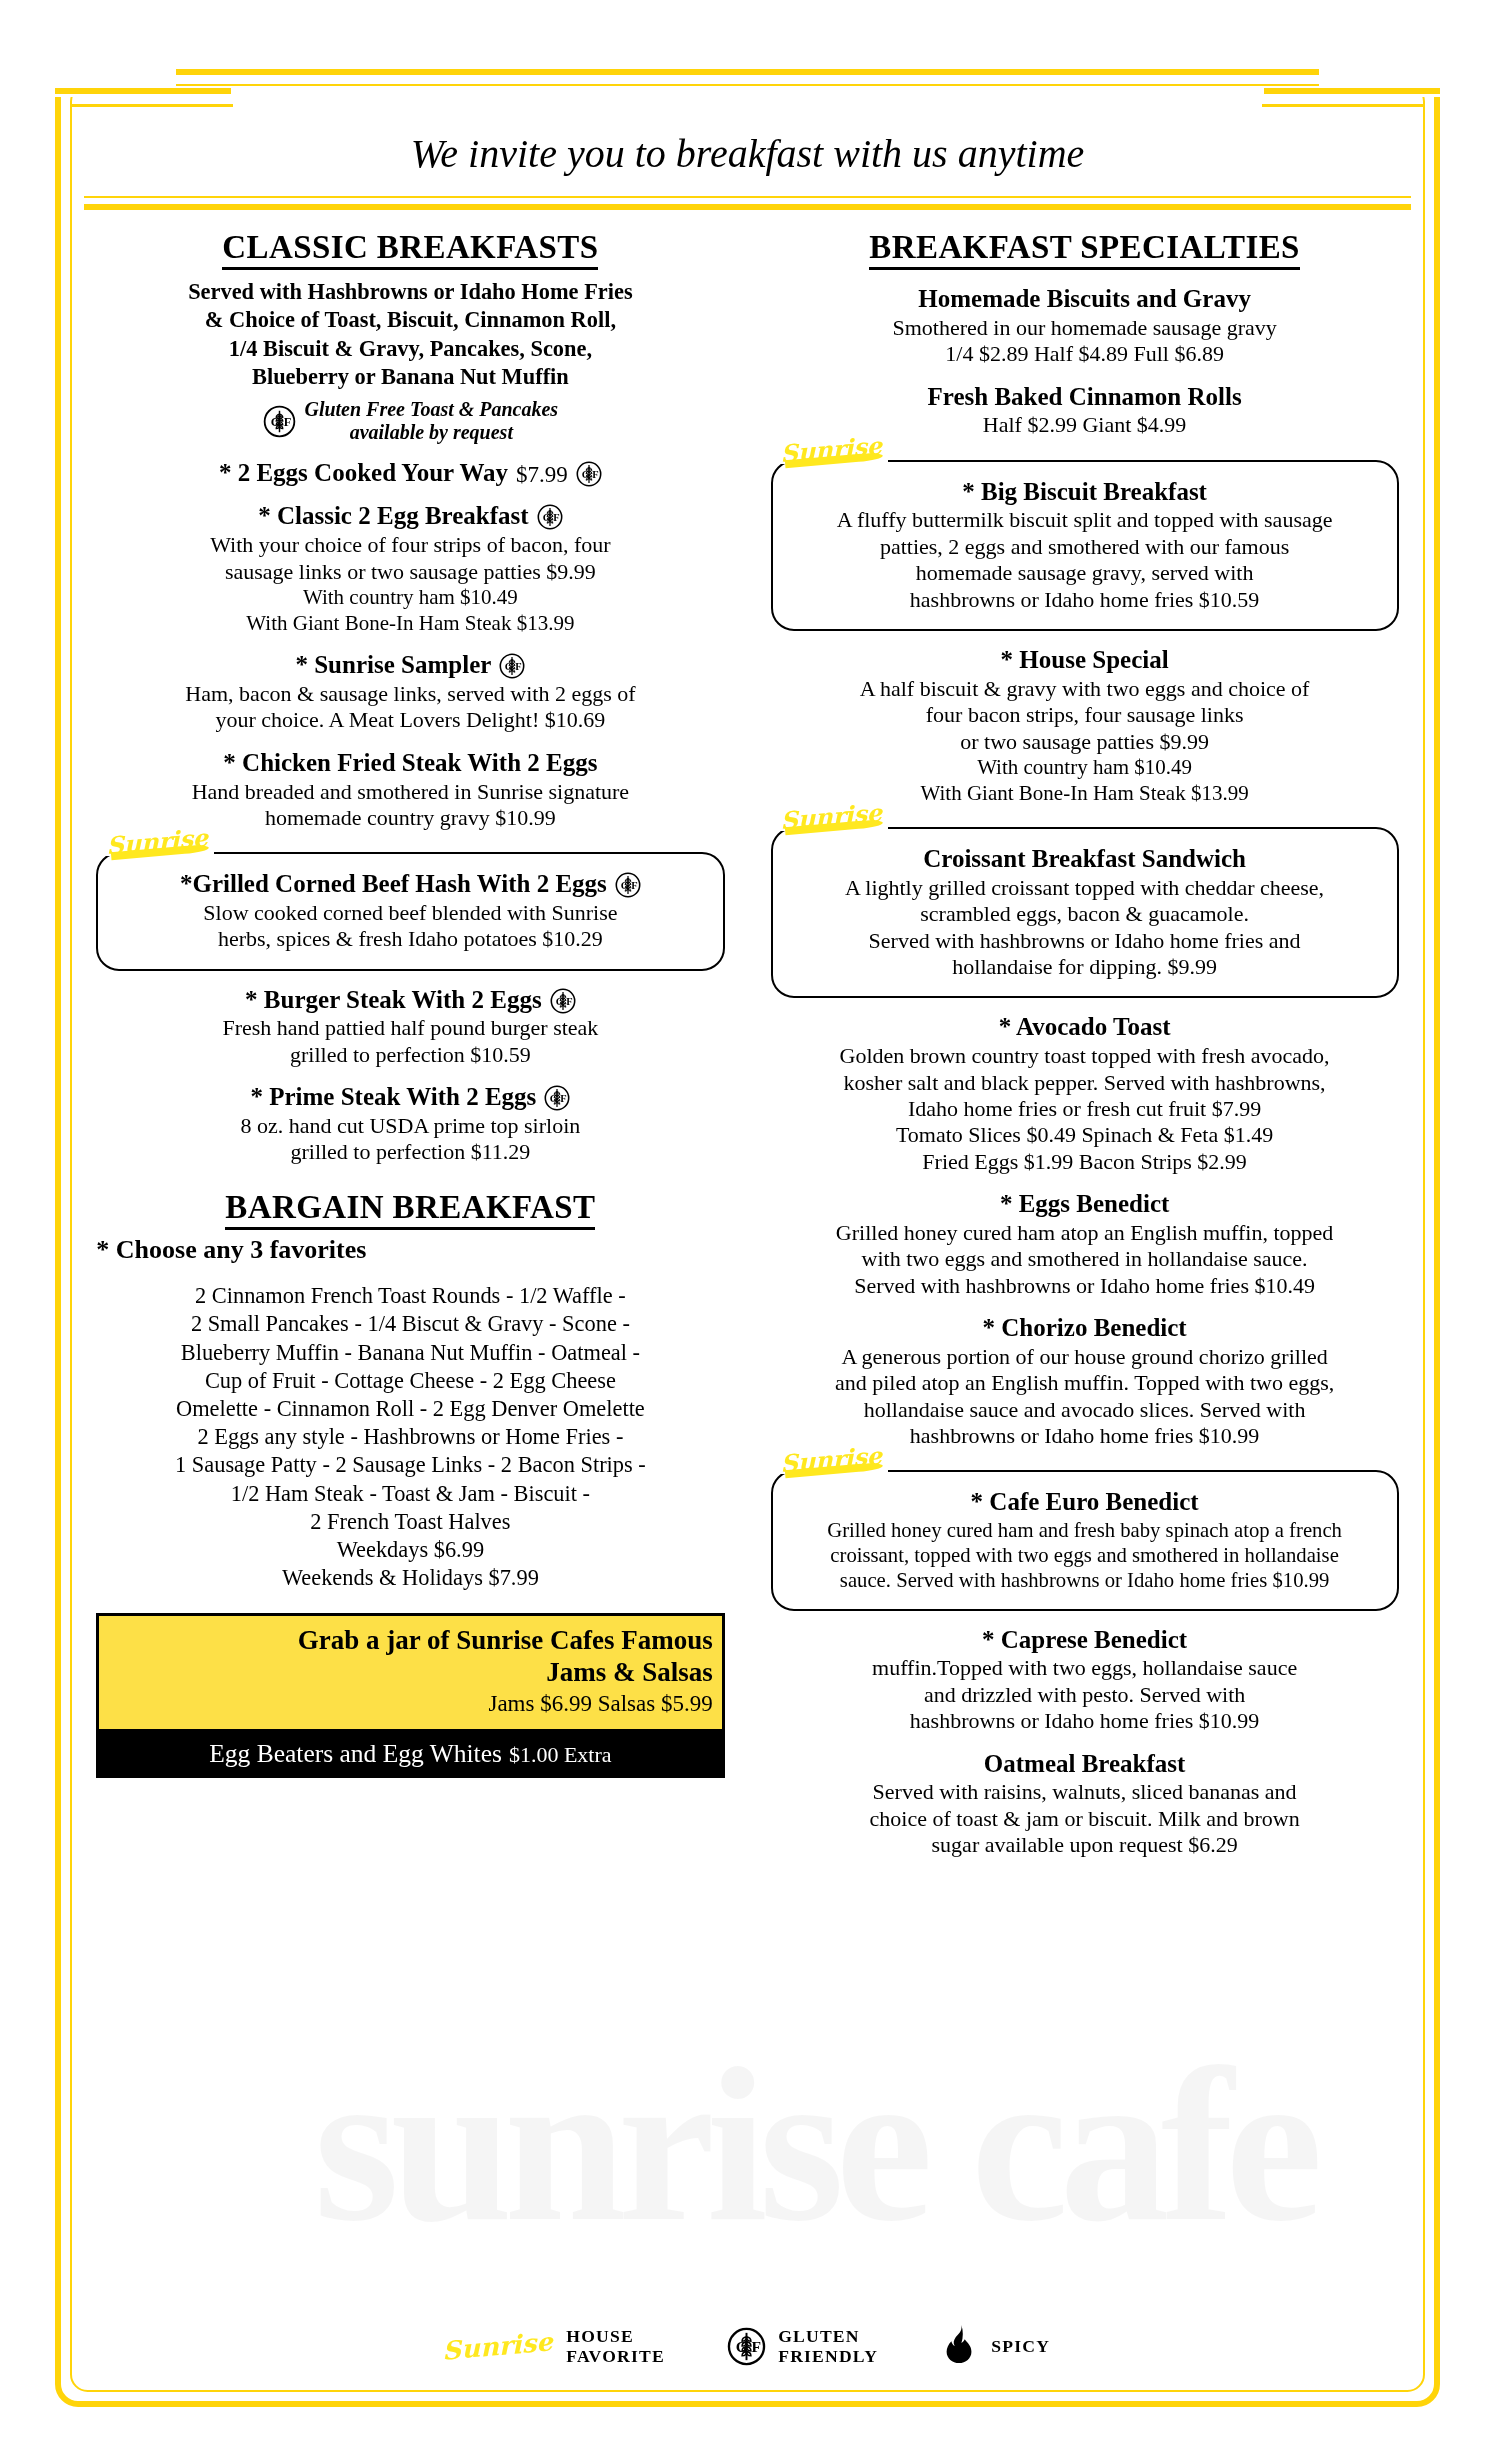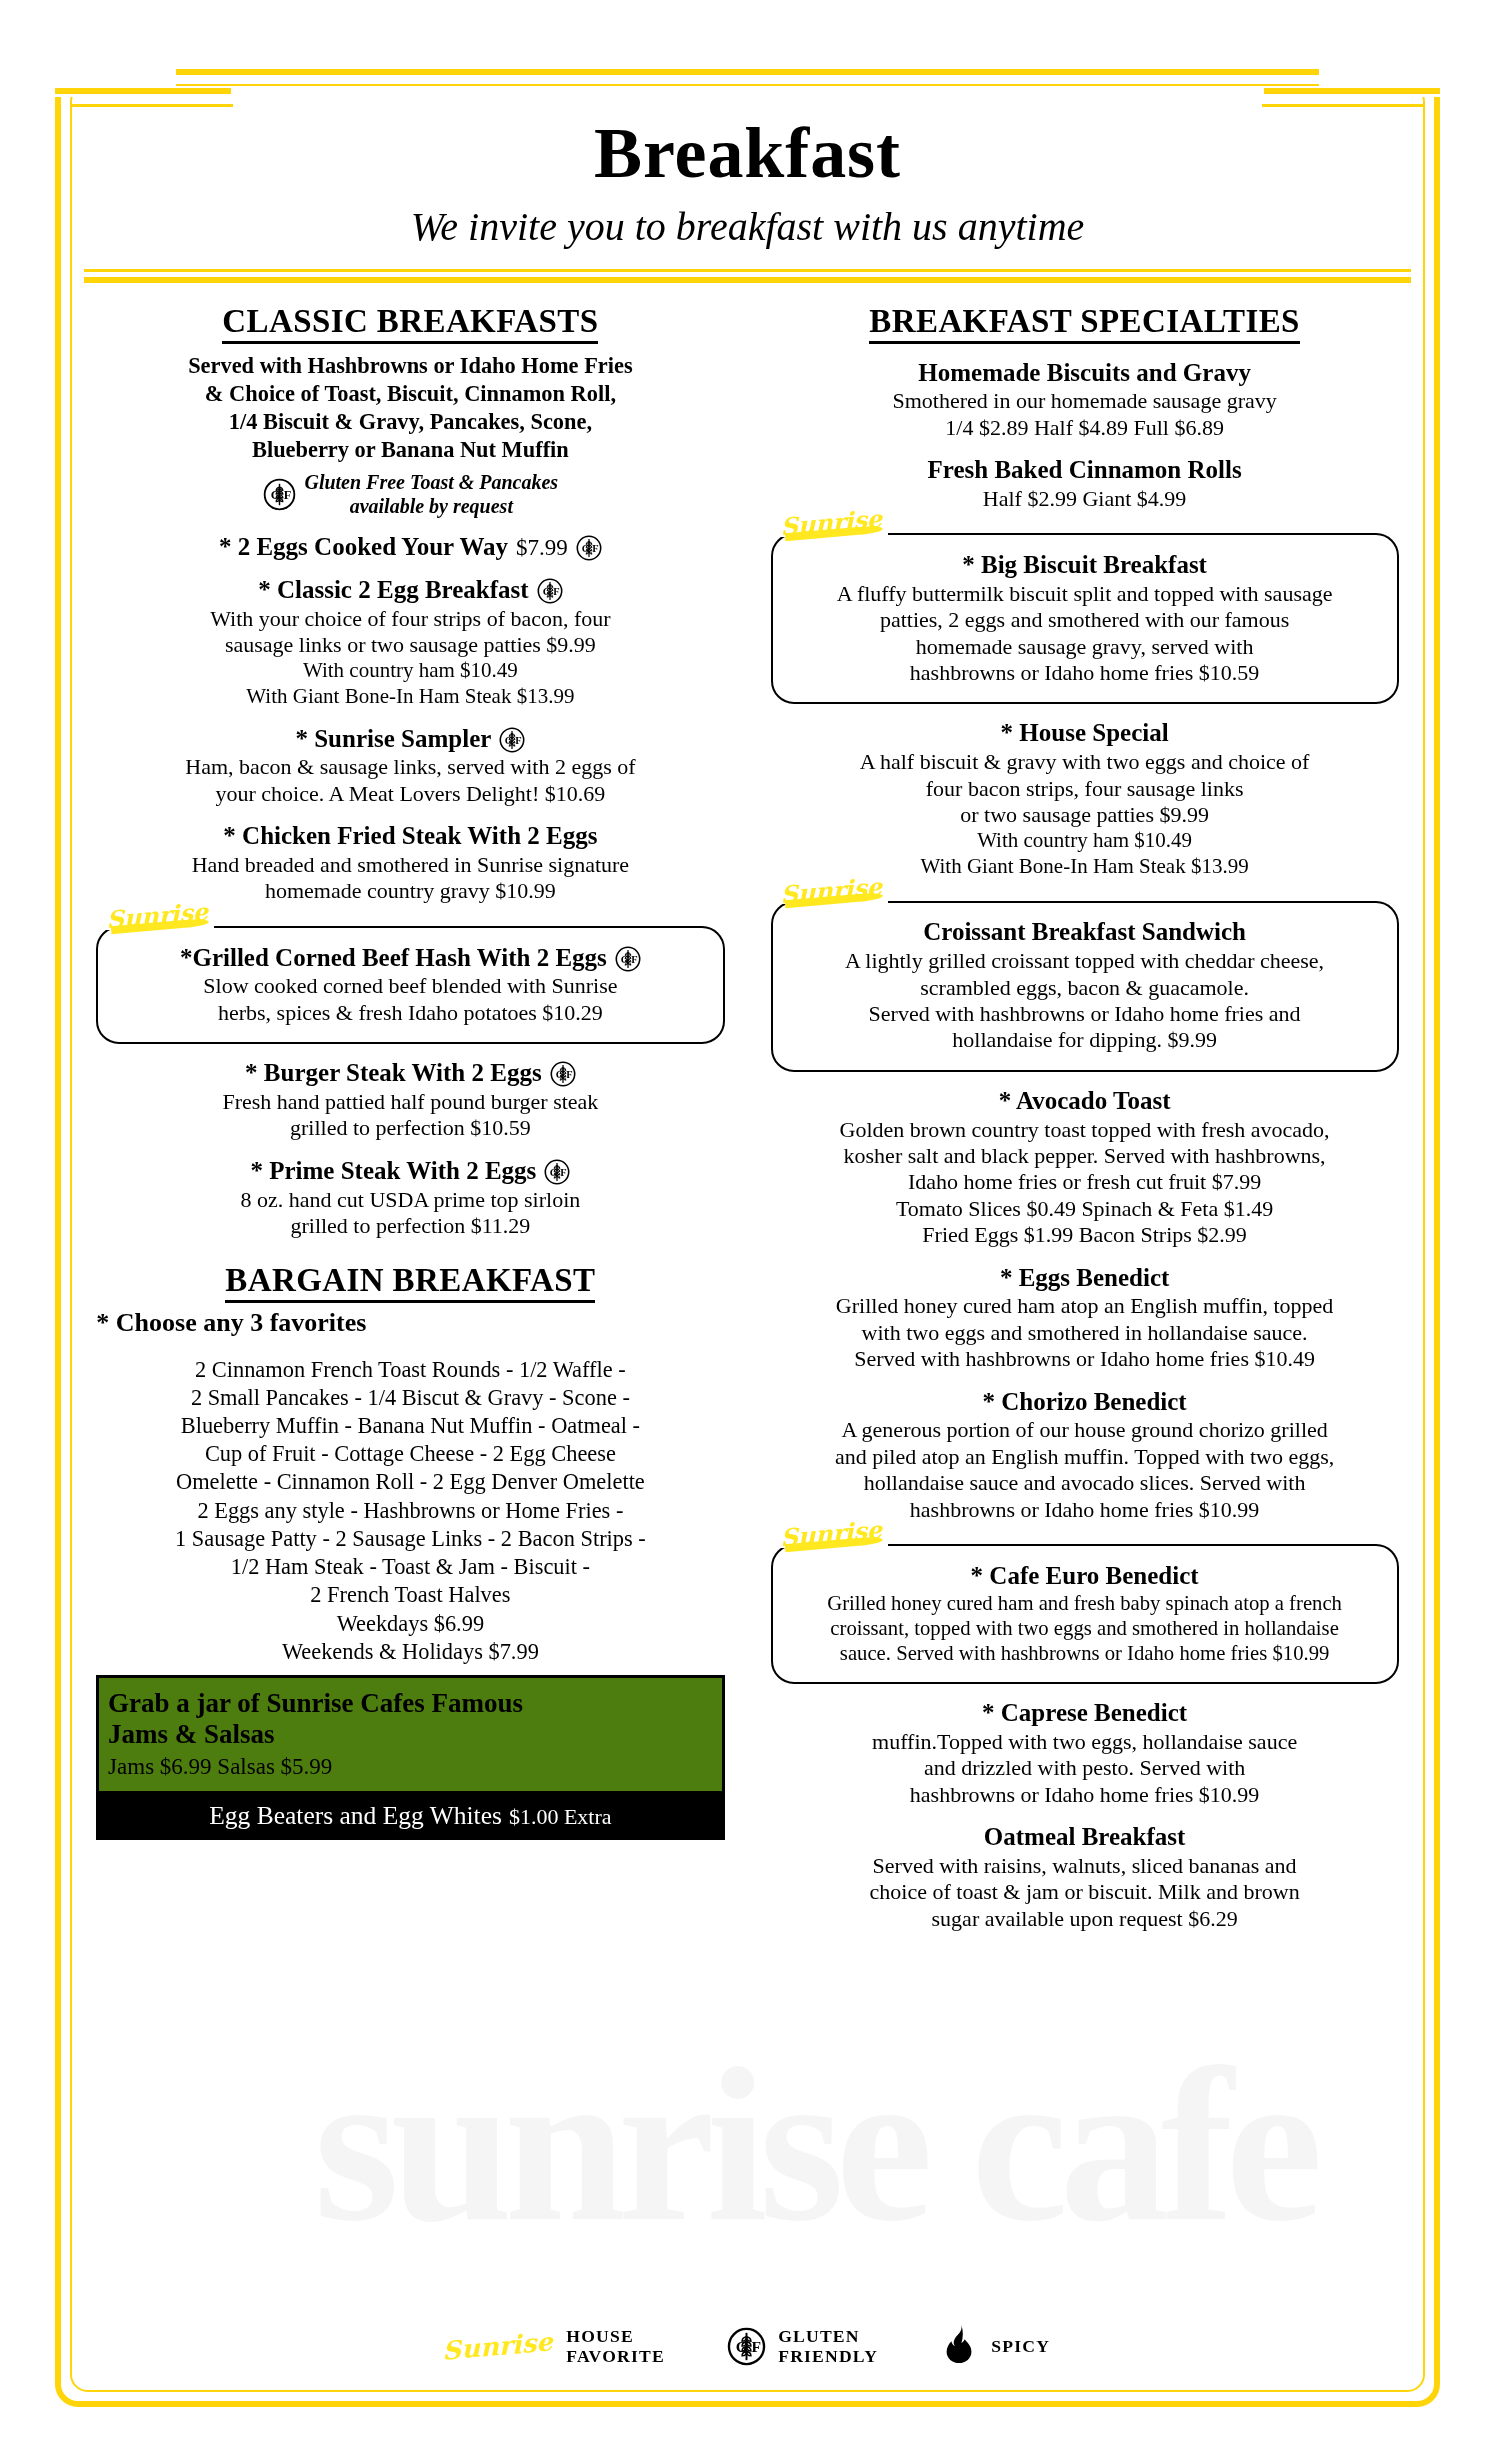--- a/index.html
+++ b/index.html
@@ -216,25 +216,25 @@
   
   .bargain-list {
     text-align: center;
     font-size: 22.4px;
     line-height: 1.26;
     margin-top: 18px;
   }
 
   
   .promo-yellow {
-    background: #4d7c0f;
+    background: #fde047;
     border: 3.5px solid #000;
-    text-align: left;
+    text-align: right;
     padding: 9.7px 8.8px 11.4px;
-    margin-top: 9px;
+    margin-top: 20px;
   }
   .promo-title {
     font-size: 27px;
     font-weight: bold;
     line-height: 1.16;
   }
   .promo-sub {
     font-size: 23px;
     margin-top: 3.5px;
   }
@@ -300,21 +300,20 @@
 <div class="notch-bar" style="left:55px;width:176px;"></div>
 <div class="notch-bar" style="right:55px;width:176px;"></div>
 <div class="notch-bar2" style="left:70px;width:163px;"></div>
 <div class="notch-bar2" style="right:70px;width:163px;"></div>
 
 <div class="page">
 
   <div class="watermark">sunrise cafe</div>
 
   <div class="masthead">
-    <div class="menu-title">Breakfast</div>
     <div class="menu-tagline">We invite you to breakfast with us anytime</div>
   </div>
   <div class="rule-wrap">
     <div class="rule-thin"></div>
     <div class="rule-thick"></div>
   </div>
 
   <div class="columns">
 
     <div class="col col-left">

